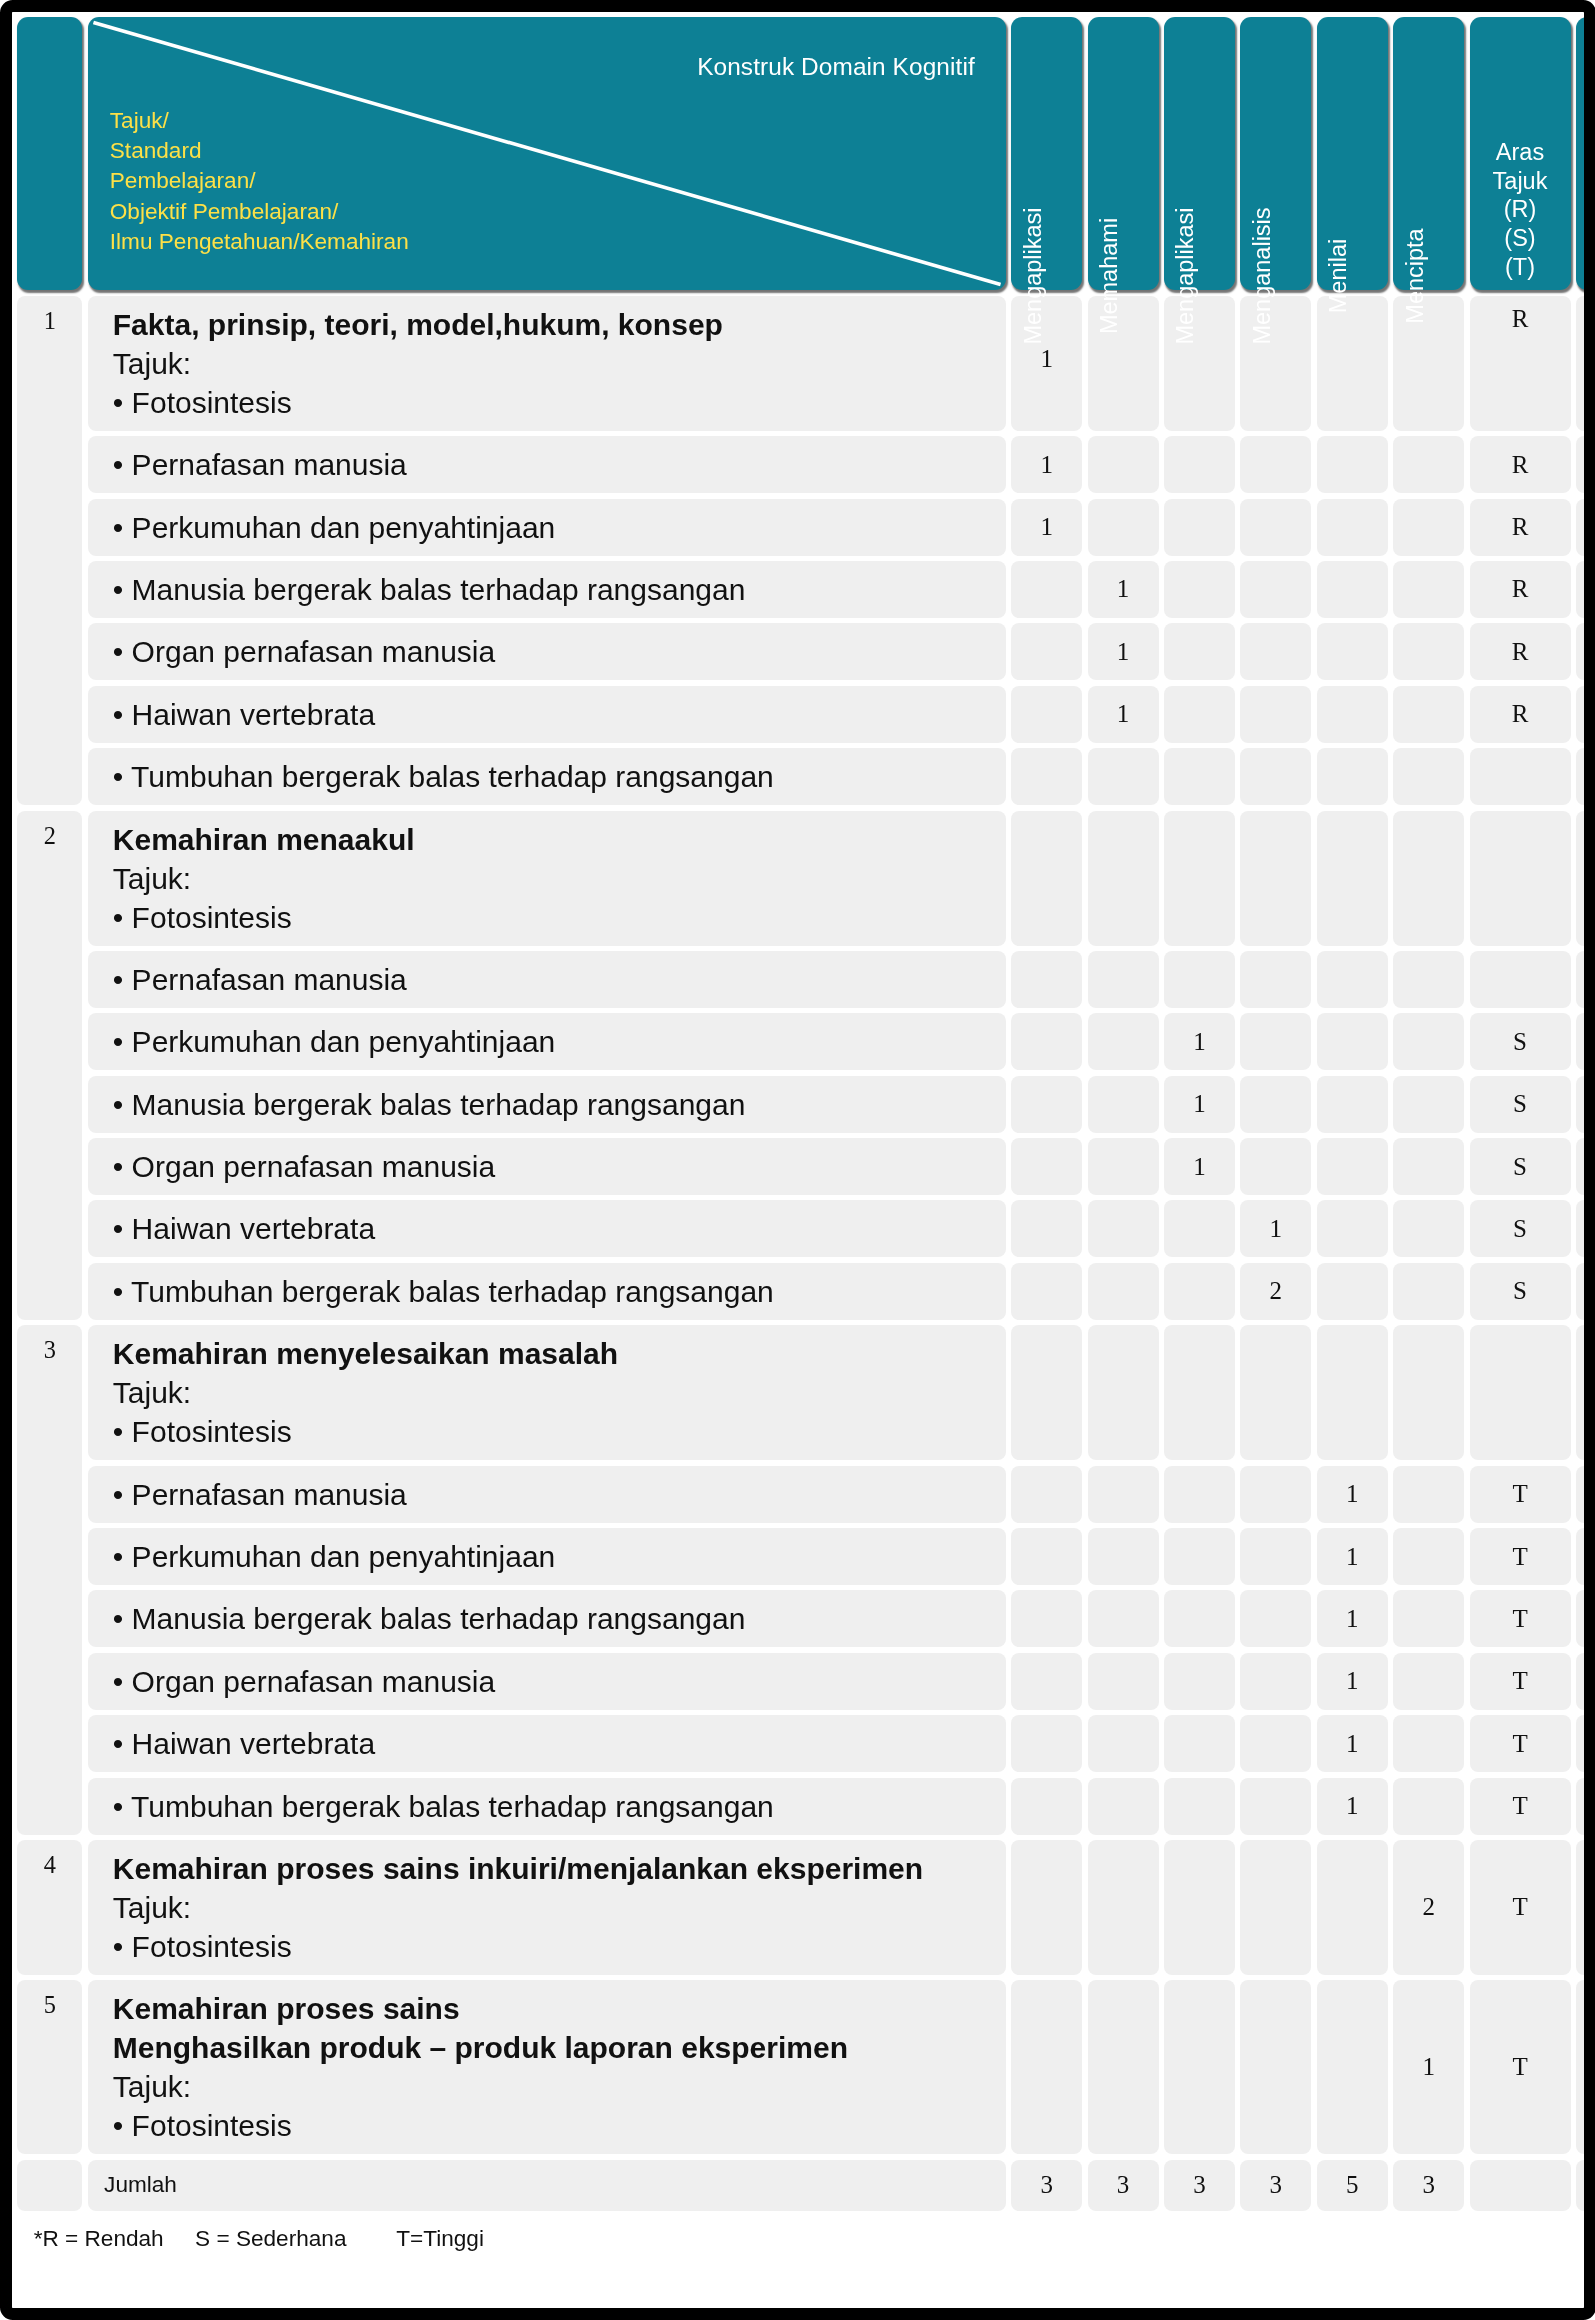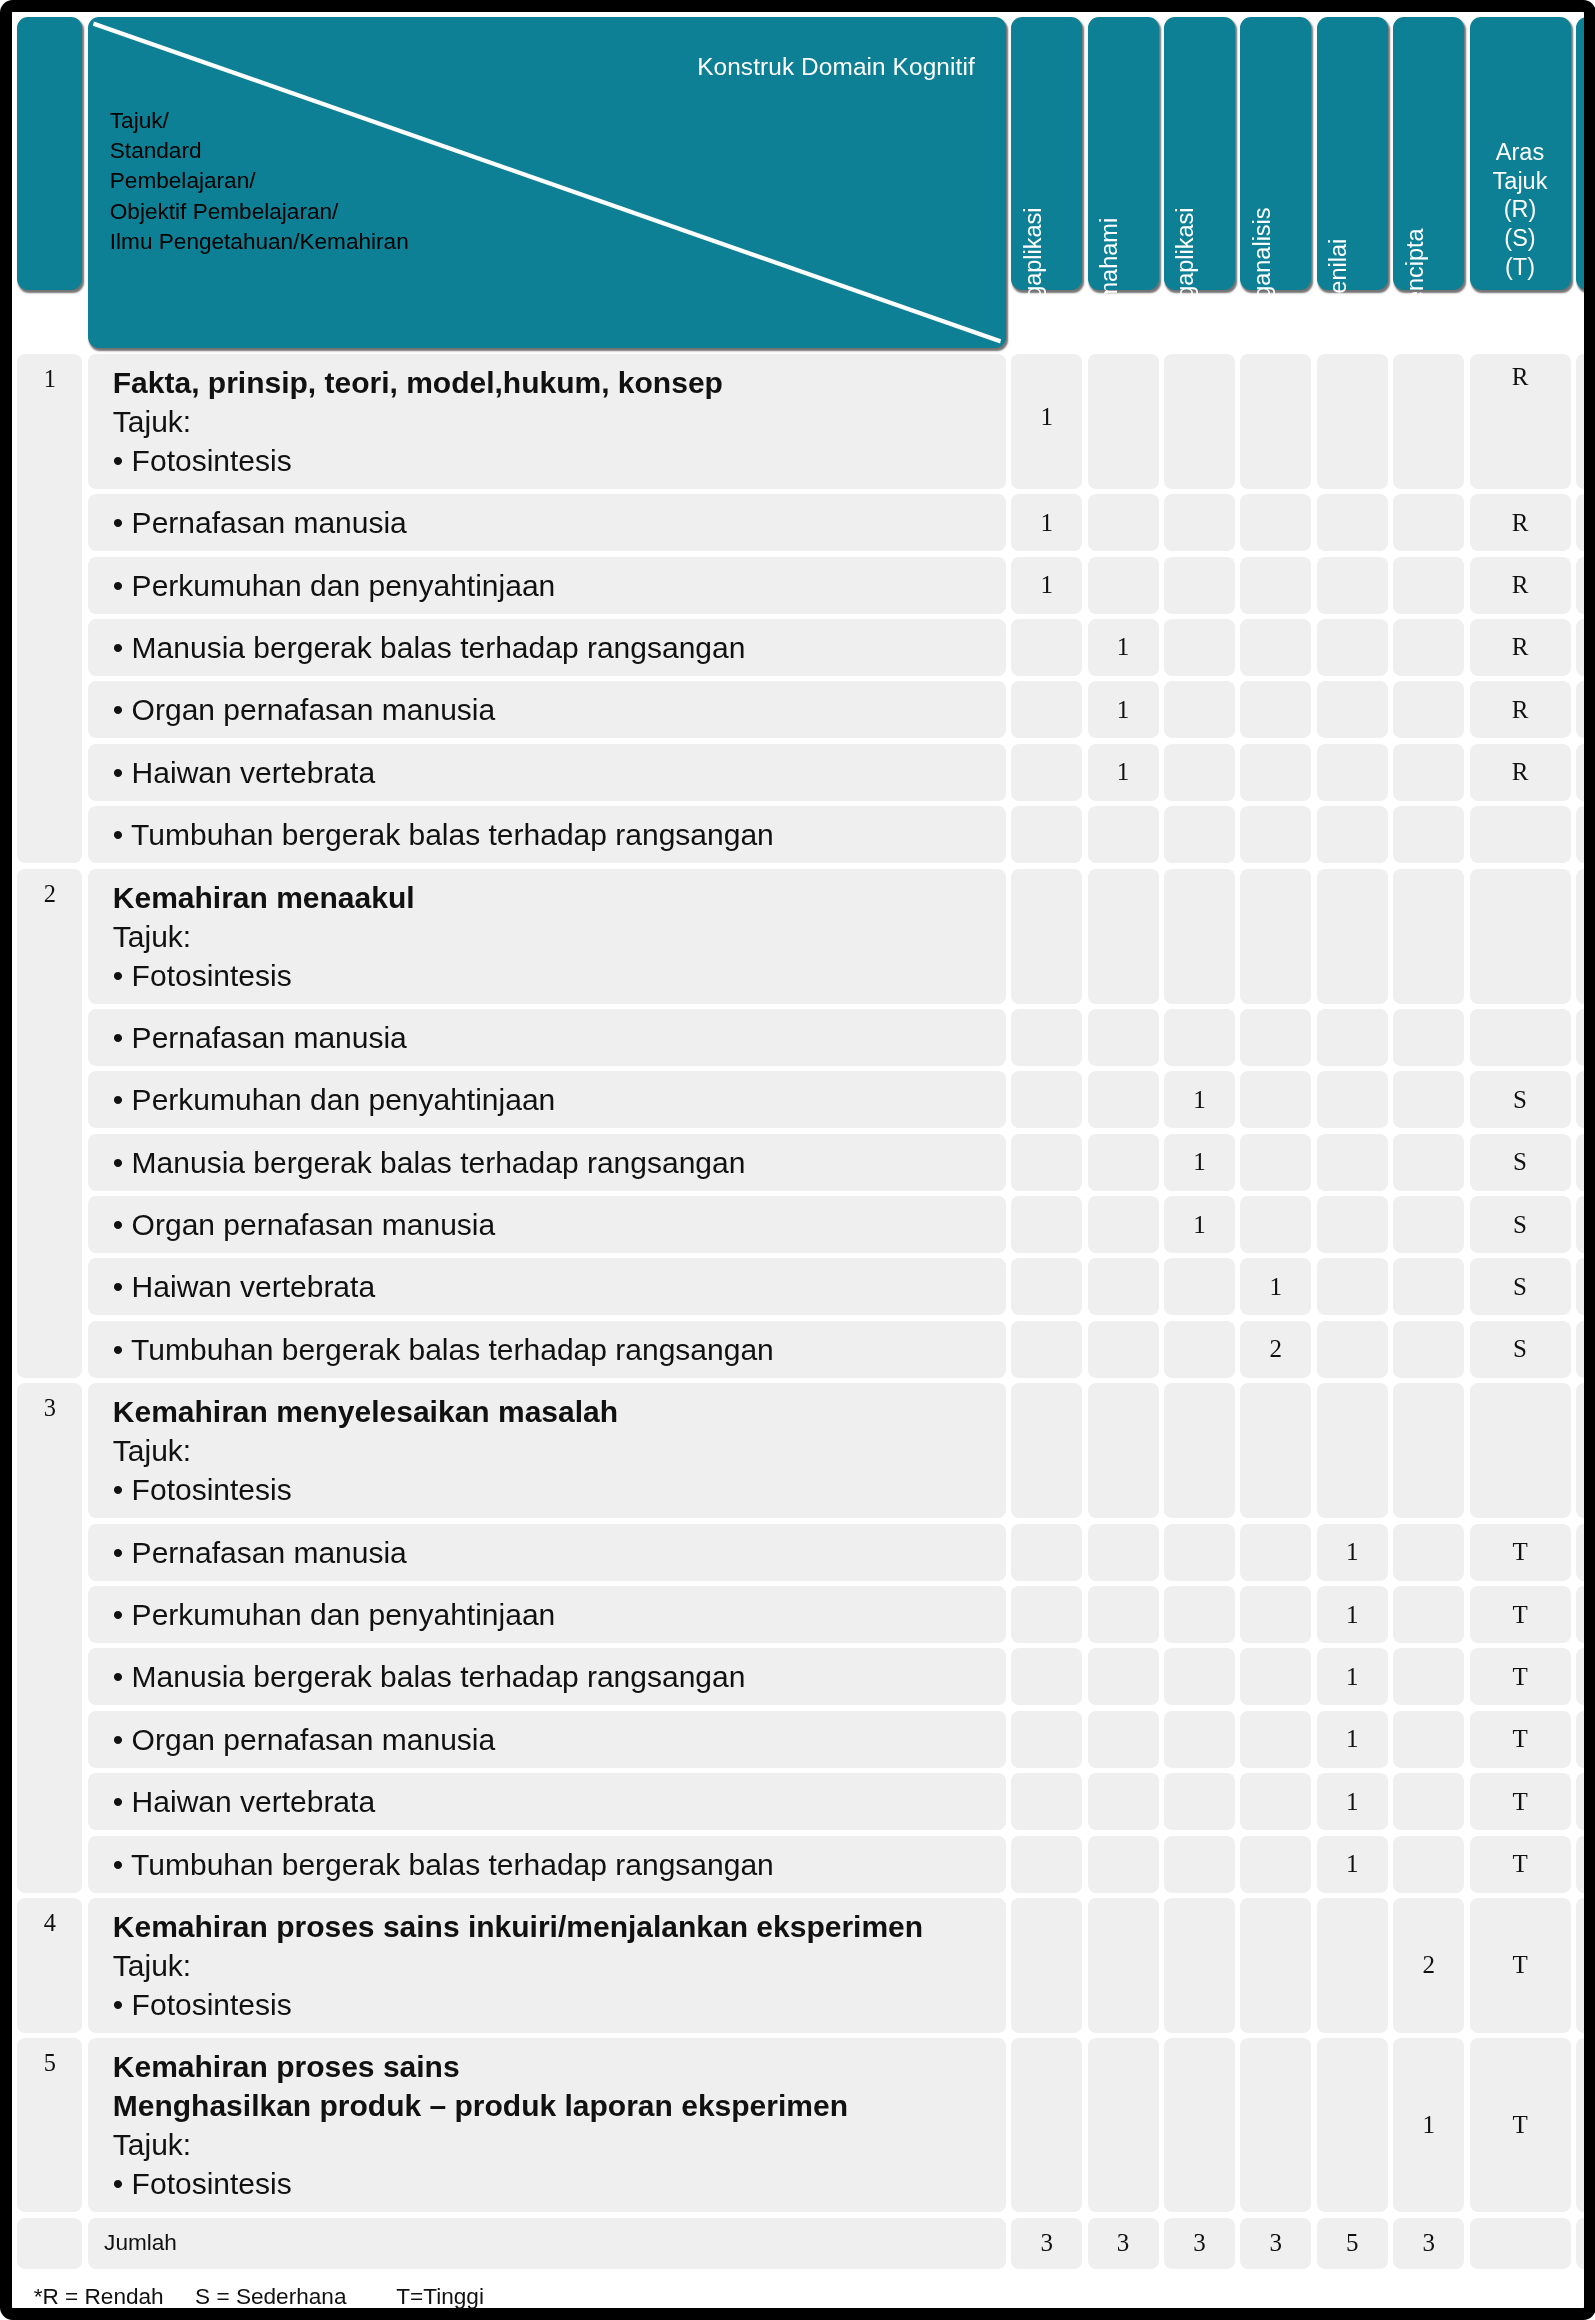--- a/index.html
+++ b/index.html
@@ -36,39 +36,39 @@
     background:#0d8095;
     border-radius:11px;
     box-shadow:1.8px 2.7px 1.8px rgba(0,0,0,.55);
     height:273px;
   }
   .hdr-main{
     position:relative;
     background:#0d8095;
     border-radius:11px;
     box-shadow:1.8px 2.7px 1.8px rgba(0,0,0,.55);
-    height:331px;
+    height:273px;
     overflow:hidden;
   }
   .hdr-main .diag{
     position:absolute;inset:0;
     pointer-events:none;
   }
   .hdr-main .konstruk{
     position:absolute;
     top:36px;right:31px;
     color:#ffffff;
     font-size:24.4px;
     letter-spacing:0.1px;
   }
   .hdr-main .tajuk{
     position:absolute;
     left:22px;
     top:89px;
-    color:#000000;
+    color:#fde047;
     font-size:22.6px;
     line-height:1.33;
     white-space:pre-line;
   }
   .hdr-vert{
     background:#0d8095;
     border-radius:11px;
     box-shadow:1.8px 2.7px 1.8px rgba(0,0,0,.55);
     height:273px;
     position:relative;

